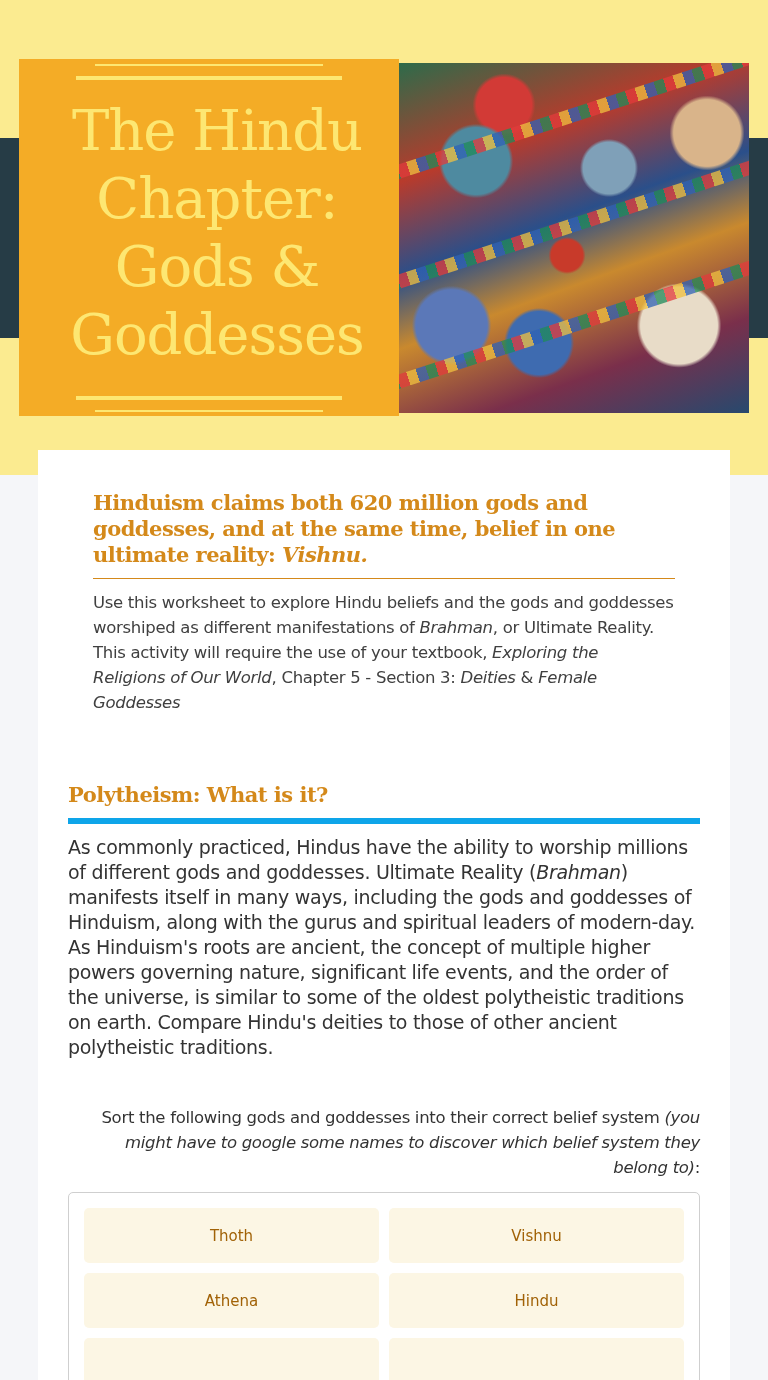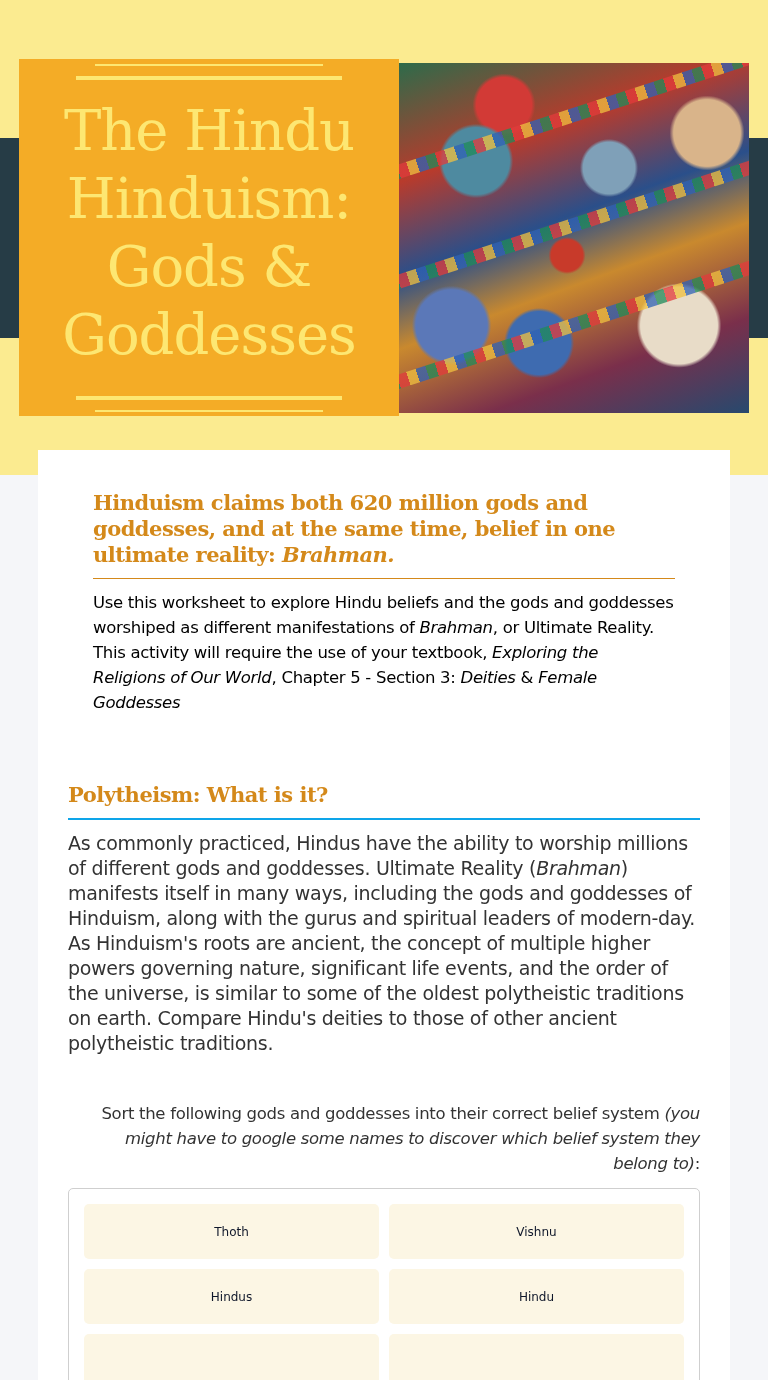--- a/index.html
+++ b/index.html
@@ -19,21 +19,21 @@
     background: #263c46;
   }
   .title-box {
     position: absolute; left: 19px; top: 59px; width: 380px; height: 357px;
     background: #f4ac26;
   }
   .deco-line { position: absolute; background: #fde772; }
   .deco-thin { left: 76px; width: 228px; height: 2px; }
   .deco-thick { left: 57px; width: 266px; height: 4px; }
   .title-text {
-    position: absolute; left: 0; top: 38px; width: 380px;
+    position: absolute; left: 8px; top: 38px; width: 380px;
     text-align: center;
     font-family: "DejaVu Serif", "Liberation Serif", serif;
     font-size: 56px; line-height: 68px; letter-spacing: -1px;
     color: #fde772;
     font-weight: normal;
   }
   .hero-image {
     position: absolute; left: 399px; top: 63px; width: 350px; height: 350px;
     overflow: hidden;
     background:
@@ -62,31 +62,31 @@
   .intro-heading {
     font-family: "DejaVu Serif", "Liberation Serif", serif;
     font-size: 21px; line-height: 26px; color: #d4891a;
     padding-bottom: 10px;
     border-bottom: 1px solid #d4891a;
     letter-spacing: -0.5px;
   }
   .intro-heading em { font-style: italic; }
   .intro-body {
     margin-top: 11px;
-    font-size: 16.5px; line-height: 25px; color: #000000;
+    font-size: 16.5px; line-height: 25px; color: #404040;
     letter-spacing: -0.3px;
   }
   .section {
     position: absolute; left: 30px; top: 330px; width: 632px;
   }
   .section-title {
     font-family: "DejaVu Serif", "Liberation Serif", serif;
     font-size: 21px; line-height: 30px; color: #d4891a;
     padding-bottom: 8px;
-    border-bottom: 2px solid #0ea5e9;
+    border-bottom: 6px solid #0ea5e9;
     letter-spacing: -0.5px;
   }
   .section-body {
     margin-top: 11px;
     font-size: 19px; line-height: 25px; color: #333;
     letter-spacing: -0.3px;
   }
   .sort-instructions {
     margin-top: 45px;
     font-size: 16.5px; line-height: 25px; color: #333;
@@ -97,63 +97,63 @@
     margin-top: 12px;
     border: 1px solid #cfcfcf; border-radius: 5px;
     padding: 15px 15px 15px 15px;
     display: grid; grid-template-columns: 295px 295px; column-gap: 10px; row-gap: 10px;
     background: #fff;
   }
   .option-tile {
     height: 55px; border-radius: 5px;
     background: #fcf6e4;
     display: flex; align-items: center; justify-content: center;
-    font-size: 12px; color: #0f172a; cursor: grab;
+    font-size: 15px; color: #a16207; cursor: grab;
   }
 </style>
 </head>
 <body>
 
 <div class="hero-bg"></div>
 <div class="hero-band"></div>
 
 <div class="title-box">
   <div class="deco-line deco-thin" style="top:5px;"></div>
   <div class="deco-line deco-thick" style="top:17px;"></div>
   <h1 class="title-text">
     <div>The Hindu</div>
-    <div>Hinduism:</div>
+    <div>Chapter:</div>
     <div>Gods &amp;</div>
     <div>Goddesses</div>
   </h1>
   <div class="deco-line deco-thick" style="top:337px;"></div>
   <div class="deco-line deco-thin" style="top:351px;"></div>
 </div>
 
 <div class="hero-image" role="img" aria-label="Colorful carved statues of Hindu deities on a temple tower">
   <div class="stripe" style="top:40px;"></div>
   <div class="stripe" style="top:150px;"></div>
   <div class="stripe" style="top:250px;"></div>
 </div>
 
 <div class="content-card">
 
   <div class="intro">
-    <h2 class="intro-heading"><span>Hinduism claims both 620 million gods and goddesses, and at the same time, belief in one ultimate reality: </span><em>Brahman.</em></h2>
+    <h2 class="intro-heading"><span>Hinduism claims both 620 million gods and goddesses, and at the same time, belief in one ultimate reality: </span><em>Vishnu.</em></h2>
     <p class="intro-body"><span>Use this worksheet to explore Hindu beliefs and the gods and goddesses worshiped as different manifestations of </span><em>Brahman</em><span>, or Ultimate Reality. This activity will require the use of your textbook, </span><em>Exploring the Religions of Our World</em><span>, Chapter 5 - Section 3: </span><em>Deities</em><span> &amp; </span><em>Female Goddesses</em></p>
   </div>
 
   <div class="section">
     <h3 class="section-title">Polytheism: What is it?</h3>
     <p class="section-body"><span>As commonly practiced, Hindus have the ability to worship millions of different gods and goddesses.  Ultimate Reality (</span><em>Brahman</em><span>) manifests itself in many ways, including the gods and goddesses of Hinduism, along with the gurus and spiritual leaders of modern-day.  As Hinduism's roots are ancient, the concept of multiple higher powers governing nature, significant life events, and the order of the universe, is similar to some of the oldest polytheistic traditions on earth.  Compare Hindu's deities to those of other ancient polytheistic traditions.</span></p>
 
     <p class="sort-instructions"><span>Sort the following gods and goddesses into their correct belief system </span><em>(you might have to google some names to discover which belief system they belong to)</em><span>:</span></p>
 
     <div class="options-box">
       <div class="option-tile">Thoth</div>
       <div class="option-tile">Vishnu</div>
-      <div class="option-tile">Hindus</div>
+      <div class="option-tile">Athena</div>
       <div class="option-tile">Hindu</div>
       <div class="option-tile"></div>
       <div class="option-tile"></div>
     </div>
   </div>
 </div>
 
 </body></html>

